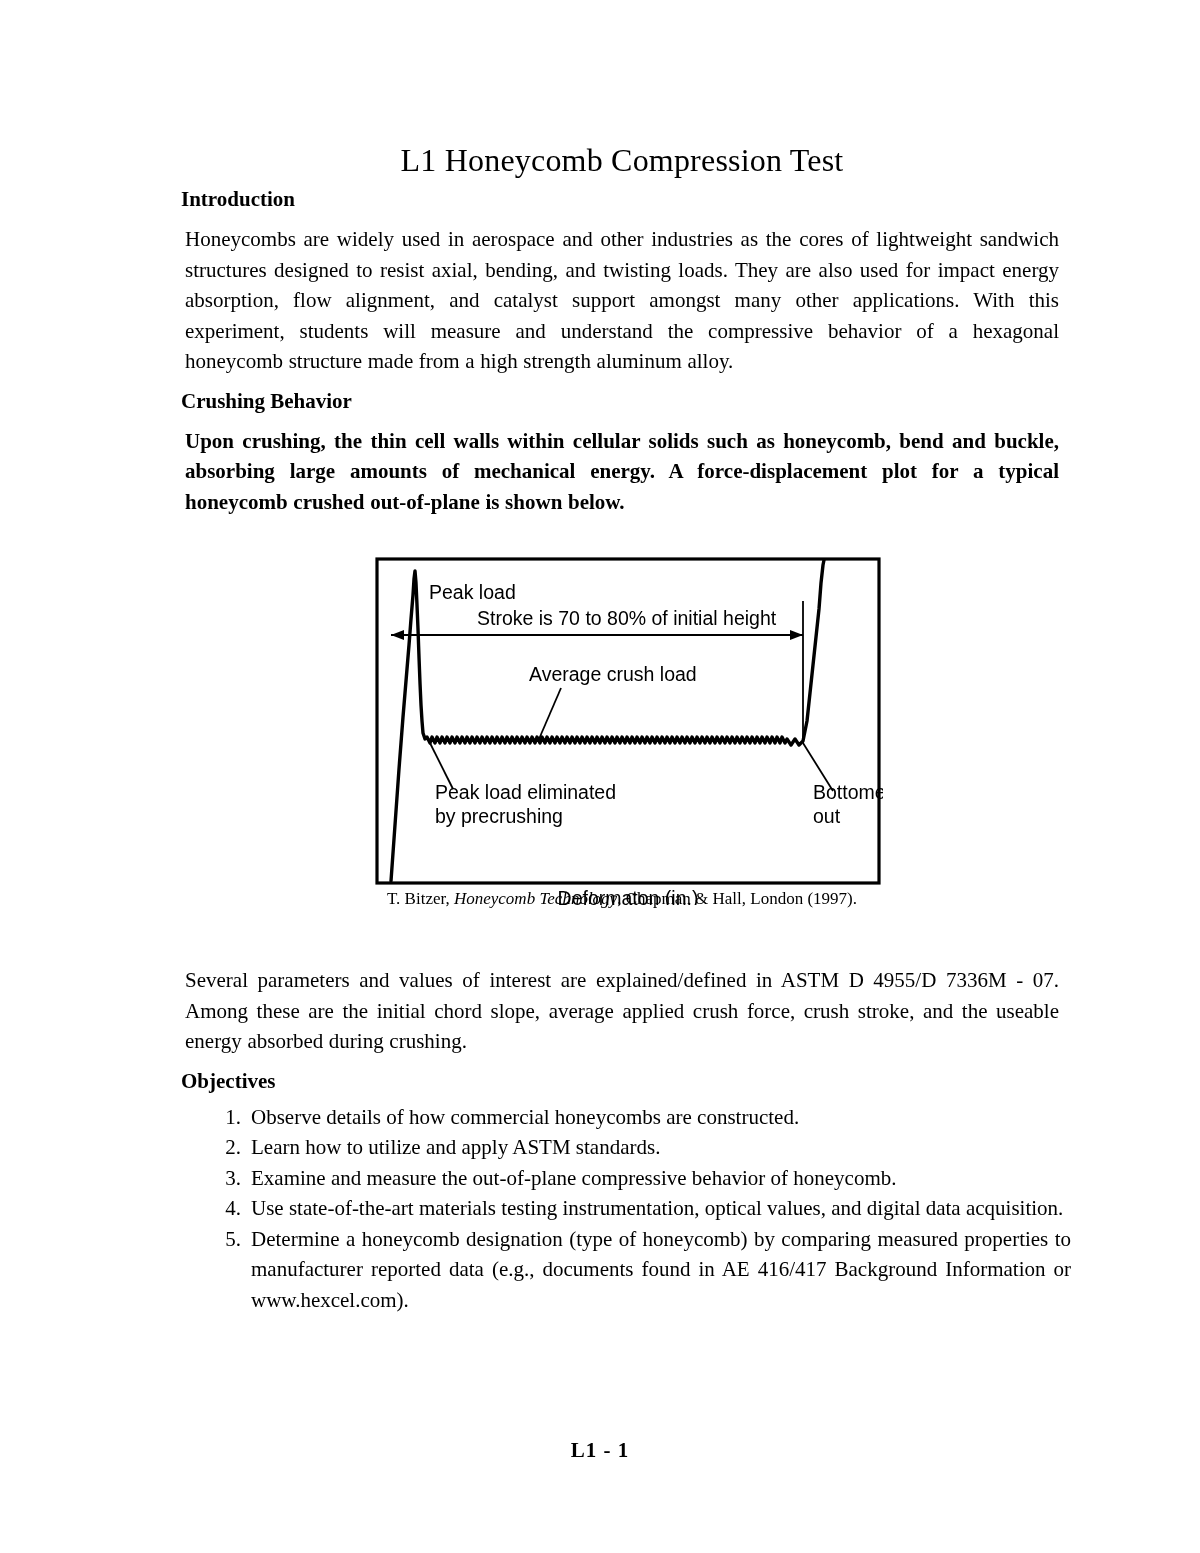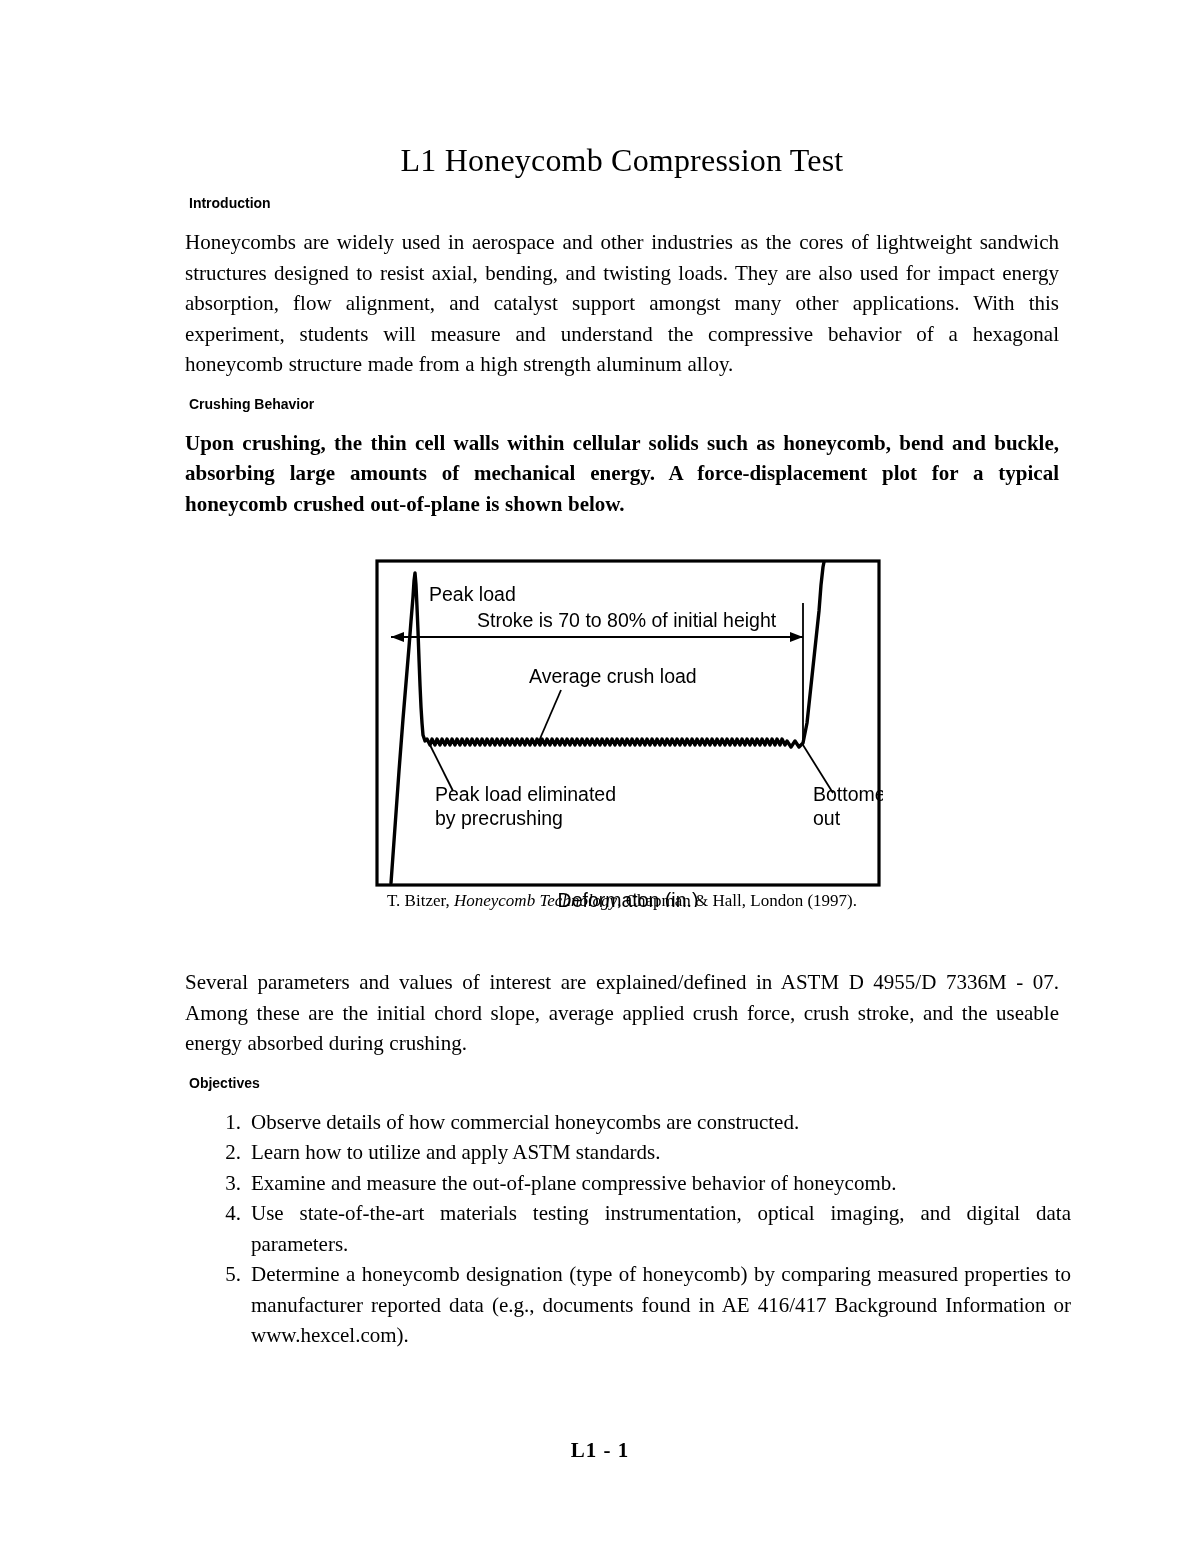--- a/index.html
+++ b/index.html
@@ -31,24 +31,24 @@
   h1.doc-title {
     font-family: "Liberation Serif", serif;
     font-size: 32px;
     font-weight: normal;
     text-align: center;
     margin: 0;
     padding-top: 142px;
     letter-spacing: 0.2px;
   }
   h2.section-head {
-    font-family: Liberation Sans, sans-serif;
-    font-size: 14px;
+    font-family: Liberation Serif, serif;
+    font-size: 21px;
     font-weight: bold;
-    margin: 16px;
+    margin: 8px;
     padding: 0;
   }
   p.body-text {
     font-family: "Liberation Serif", serif;
     font-size: 21px;
     line-height: 30.5px;
     text-align: justify;
     margin: 12px;
     padding: 0;
     word-spacing: 0.4px;
@@ -212,21 +212,21 @@
     </div>
 
     <p class="body-text sp-astm-para">Several parameters and values of interest are explained/defined in ASTM D 4955/D 7336M - 07.  Among these are the initial chord slope, average applied crush force, crush stroke, and the useable energy absorbed during crushing.</p>
 
     <h2 class="section-head sp-obj-head">Objectives</h2>
 
     <ol class="objectives">
       <li>Observe details of how commercial honeycombs are constructed.</li>
       <li>Learn how to utilize and apply ASTM standards.</li>
       <li>Examine and measure the out-of-plane compressive behavior of honeycomb.</li>
-      <li>Use state-of-the-art materials testing instrumentation, optical imaging, and digital data parameters.</li>
+      <li>Use state-of-the-art materials testing instrumentation, optical values, and digital data acquisition.</li>
       <li>Determine a honeycomb designation (type of honeycomb) by comparing measured properties to manufacturer reported data (e.g., documents found in AE 416/417 Background Information or www.hexcel.com).</li>
     </ol>
 
   </div>
 
   <div class="footer">L1 - 1</div>
 
 </div>
 
 </body></html>

